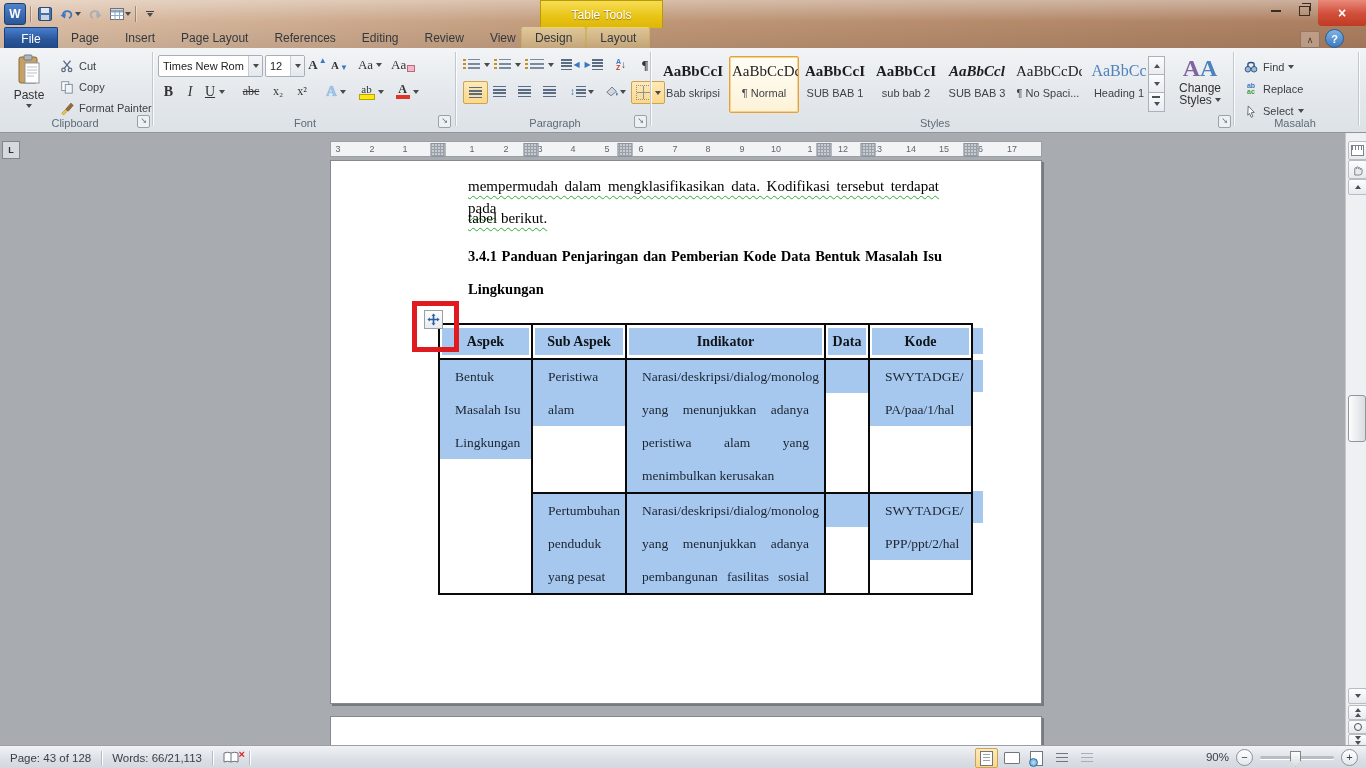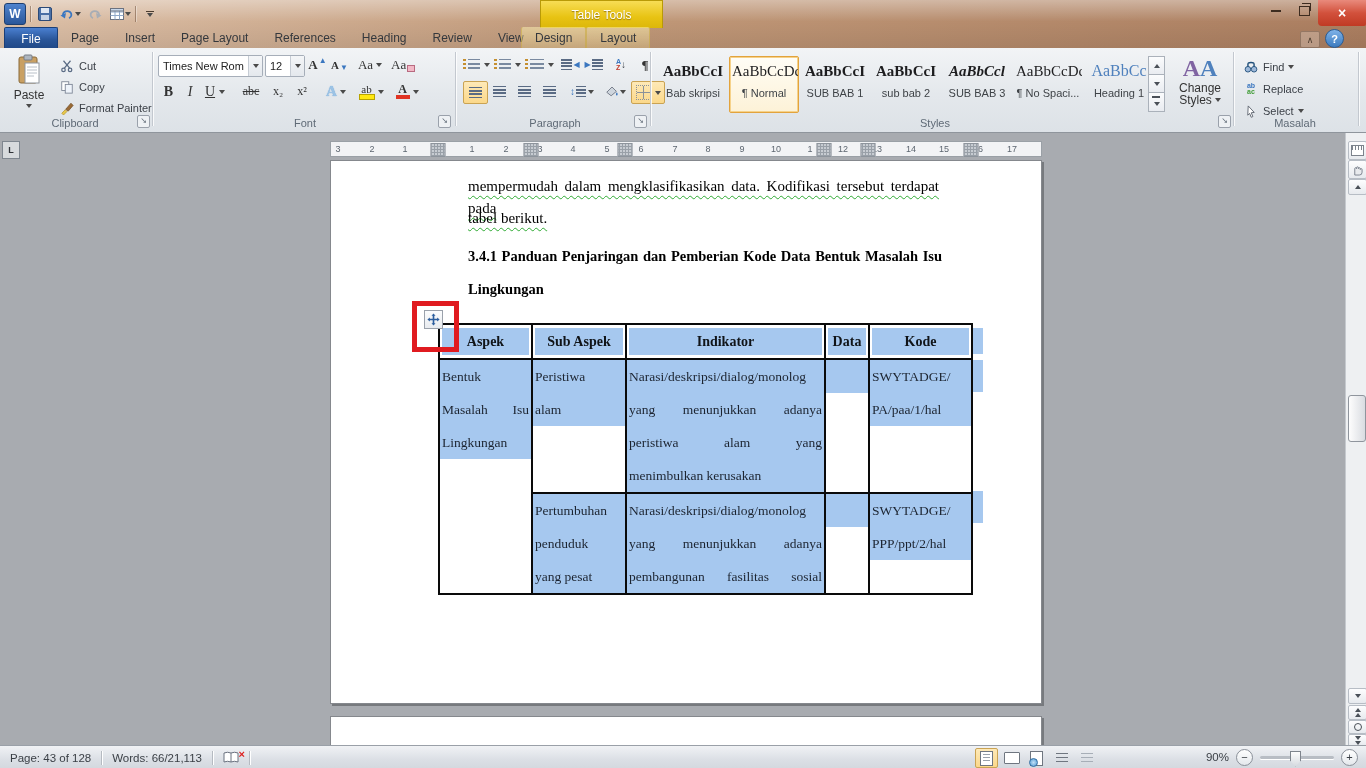--- a/index.html
+++ b/index.html
@@ -98,21 +98,21 @@
       white-space:nowrap;line-height:22px;}
   .jst{text-align:justify;text-align-last:justify;white-space:normal;}
   .squig{text-decoration:underline;text-decoration-style:wavy;text-decoration-color:#2faa33;text-decoration-thickness:1px;text-underline-offset:4px;}
   .hdg{font-weight:bold;}
   
   .tblwrap{position:absolute;left:107px;top:162px;width:560px;height:270px;}
   table.doctable{border-collapse:collapse;table-layout:fixed;width:533px;
       font-family:"Liberation Serif","DejaVu Serif",serif;font-size:13.5px;color:#1c2430;}
   table.doctable td,table.doctable th{border:2px solid #0a0a0a;padding:0;vertical-align:top;overflow:hidden;}
   th .hband{height:27px;line-height:27px;margin:3px 2px;background:#a6c8ef;font-weight:bold;font-size:14px;text-align:center;color:#101418;}
-  .ln{height:33px;line-height:33px;padding:0 2px;white-space:nowrap;overflow:hidden;}
+  .ln{height:33px;line-height:33px;padding:0 15px;white-space:nowrap;overflow:hidden;}
   .ln.hl{background:#a6c8ef;}
   .eor{position:absolute;width:10px;background:#a6c8ef;left:535px;}
   .redbox{position:absolute;border:5px solid #e01b20;background:transparent;}
   .movehandle{position:absolute;width:17px;height:17px;background:linear-gradient(#fbfcfd,#e8ebef);
       border:1px solid #9aa1ab;display:flex;align-items:center;justify-content:center;}
   
   .vscroll{position:absolute;left:1345px;top:133px;width:21px;height:612px;background:#eef0f2;border-left:1px solid #c5c9ce;}
   .vbtn{position:absolute;left:2px;width:17px;display:flex;align-items:center;justify-content:center;
       background:linear-gradient(#fdfdfe,#e7eaee);border:1px solid #b7bdc5;border-radius:2px;}
   .vthumb{position:absolute;left:2px;width:16px;border:1px solid #8f959d;border-radius:3px;background:linear-gradient(90deg,#fdfdfd,#d9dce1);}
@@ -203,21 +203,21 @@
       <div class="maintabs">
 
           <div class="tab">Page</div>
 
           <div class="tab">Insert</div>
 
           <div class="tab">Page Layout</div>
 
           <div class="tab">References</div>
 
-          <div class="tab">Heading</div>
+          <div class="tab">Editing</div>
 
           <div class="tab">Review</div>
 
           <div class="tab">View</div>
         </div>
       <div class="ctxtabs">
 
           <div class="tab ctx">Design</div>
 
           <div class="tab ctx">Layout</div>

